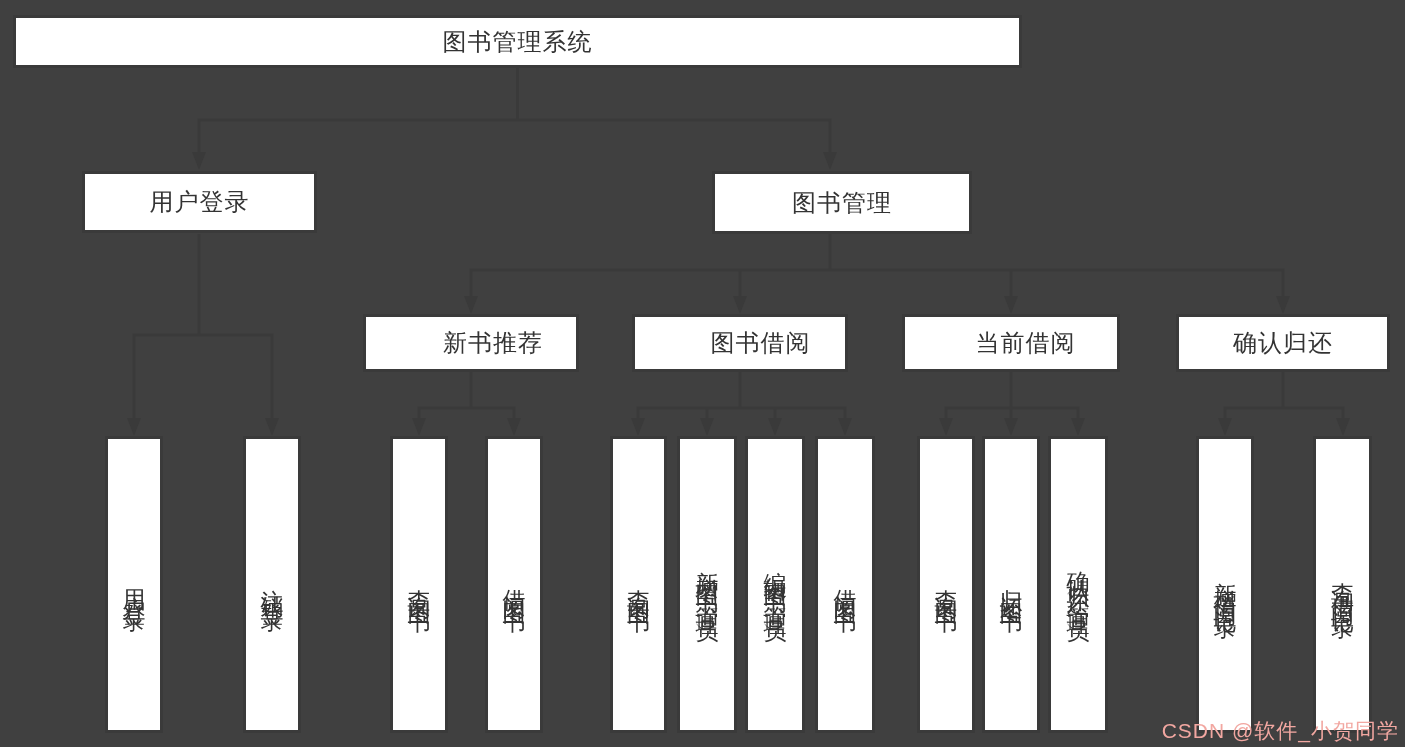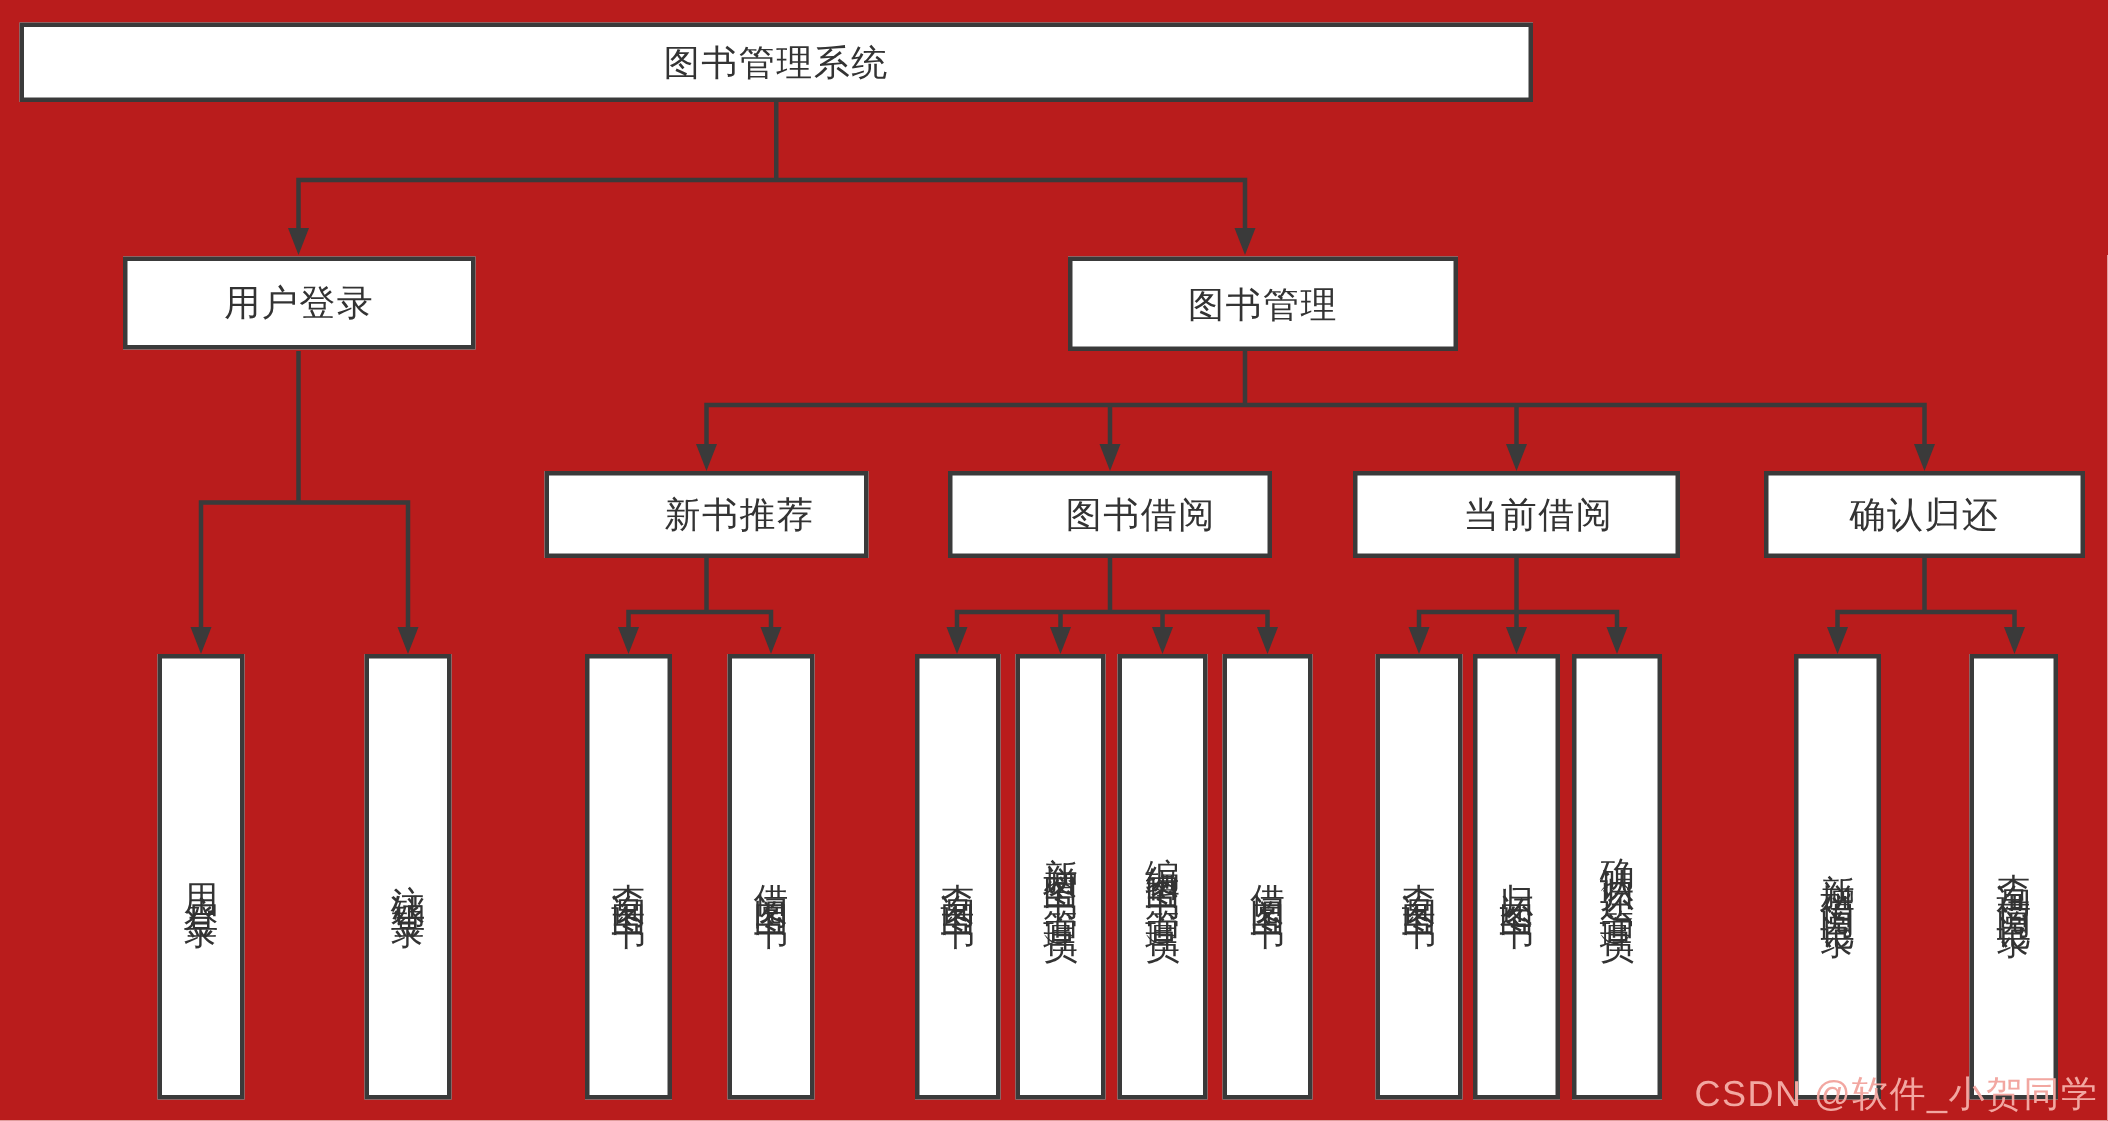--- a/index.html
+++ b/index.html
@@ -1,21 +1,21 @@
 <!DOCTYPE html>
 <html><head>
 <meta charset="utf-8">
 <style>
   html, body { margin: 0; padding: 0; background: #ffffff; }
   body { font-family: "Liberation Sans", sans-serif; }
   .canvas {
     position: relative;
     width: 1405px;
     height: 747px;
-    background: #b91c1c;
+    background: #404040;
     overflow: hidden;
   }
   .connectors {
     position: absolute;
     left: 0; top: 0;
     width: 1405px; height: 747px;
   }
   .node {
     position: absolute;
     box-sizing: border-box;
@@ -34,21 +34,21 @@
     text-orientation: mixed;
     font-size: 23px;
     letter-spacing: 7px;
     line-height: 1;
     color: #333333;
   }
   .watermark {
     position: absolute;
     right: 6px;
     bottom: 2px;
-    font-size: 24px;
+    font-size: 21px;
     color: #f2a7a1;
     letter-spacing: 1px;
     pointer-events: none;
   }
 </style>
 </head>
 <body>
 
 <div class="canvas">
 

